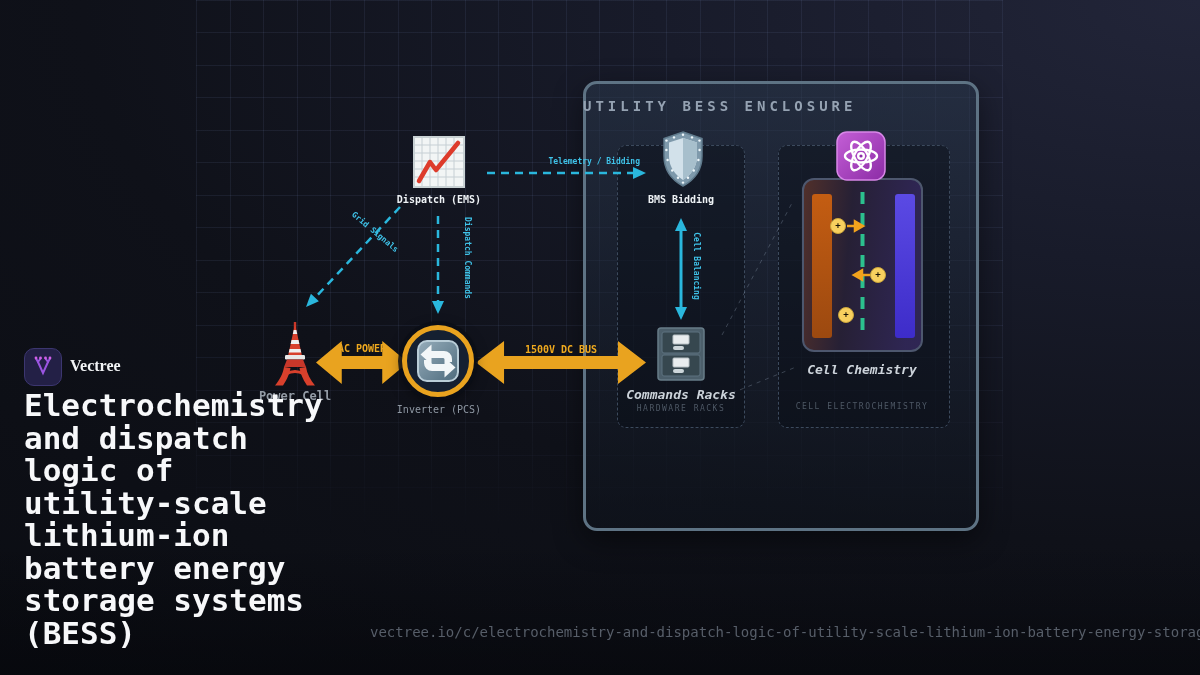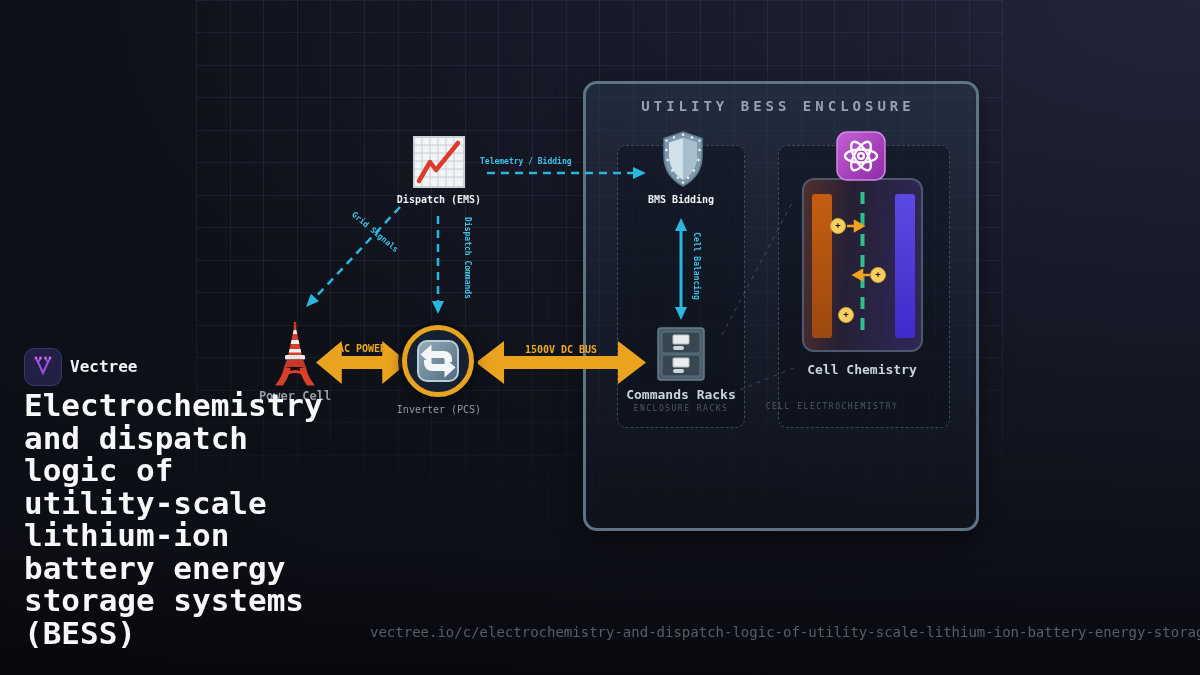--- a/index.html
+++ b/index.html
@@ -19,41 +19,41 @@
     mask-image:linear-gradient(to bottom,#000 0 55%,transparent 95%);
   }
   
   .enclosure{
     left:583px;top:81px;width:390px;height:444px;z-index:1;border-radius:14px;
     border:3px solid #5e7384;
     background:linear-gradient(180deg, rgba(42,56,76,0.55) 0%, rgba(28,38,54,0.5) 45%, rgba(14,19,28,0.55) 100%);
     box-shadow:0 10px 30px rgba(0,0,0,0.45);
   }
   .enclosure-title{
-    left:583px;top:98px;width:390px;z-index:4;text-align:center;
+    left:583px;top:98px;width:390px;z-index:4;text-align:left;
     color:#95a2b2;font-size:14px;font-weight:bold;letter-spacing:4px;
   }
   .panel{
     z-index:1;border:1.5px dashed #3c4a5d;border-radius:9px;
     background:rgba(9,14,23,0.45);
   }
   .panel-bms{left:617px;top:145px;width:126px;height:281px;}
   .panel-chem{left:778px;top:145px;width:170px;height:281px;}
   
   .connectors{left:0;top:0;z-index:2;}
   
   .icon-box{z-index:3;}
   
   .lbl{z-index:4;}
   .node-label{color:#eef2f5;font-weight:bold;font-size:10px;text-align:center;}
   .dim-label{color:#8f98a3;font-size:10px;text-align:center;}
   .edge-label{color:#3fc2e8;font-size:8px;font-weight:bold;white-space:nowrap;}
   .power-label{color:#efa91e;font-size:10px;font-weight:bold;white-space:nowrap;text-align:center;}
   .sub-label{color:#4e5865;font-size:8px;letter-spacing:1.5px;text-align:center;white-space:nowrap;}
-  .rack-label{color:#ccd3da;font-weight:bold;font-size:13px;text-align:center;white-space:nowrap;}
+  .rack-label{color:#ccd3da;font-weight:bold;font-size:13px;text-align:center;white-space:nowrap;font-style:italic;}
   .rot{transform:translate(-50%,-50%) rotate(90deg);transform-origin:center;}
   
   .inverter-circle{
     left:402px;top:325px;width:72px;height:72px;border-radius:50%;z-index:3;
     background:#152031;border:5px solid #e9a31f;box-sizing:border-box;
     box-shadow:0 0 0 4px rgba(10,14,22,0.85), 0 4px 14px rgba(0,0,0,0.5);
     display:flex;align-items:center;justify-content:center;
   }
   
   .dbl-arrow{z-index:3;background:#e9a31f;}
@@ -71,21 +71,21 @@
   .electrode-anode{left:8px;background:linear-gradient(180deg,#c45d12,#9c4910);}
   .electrode-cathode{left:91px;background:linear-gradient(180deg,#5b4ae4,#3d2cc9);}
   .ion{
     position:absolute;width:16px;height:16px;border-radius:50%;z-index:2;
     background:#f8d05e;border:1.5px solid #caa53b;box-sizing:border-box;
     color:#1a1408;font-size:9px;font-weight:bold;line-height:13px;text-align:center;
   }
   
   .brand-logo{left:24px;top:348px;width:36px;height:36px;border-radius:10px;z-index:6;
     background:#232046;border:1px solid #3c3670;display:flex;align-items:center;justify-content:center;}
-  .brand-name{left:70px;top:357px;color:#f2f4f6;font-size:16px;font-weight:bold;z-index:6;}
+  .brand-name{left:70px;top:357px;color:#f2f4f6;font-size:16px;font-weight:bold;z-index:6;font-family:Liberation Serif, serif;}
   .big-title{
     left:24px;top:389px;width:390px;z-index:6;color:#f7f8fa;
     font-size:31px;line-height:32.5px;font-weight:bold;white-space:pre-line;
   }
   .footer-url{left:370px;top:624px;width:900px;z-index:6;color:#575e69;font-size:14px;white-space:nowrap;}
   .bottom-fade{left:0;top:545px;width:1200px;height:130px;z-index:4;pointer-events:none;
     background:linear-gradient(to bottom, rgba(5,6,10,0) 0%, rgba(4,5,9,0.55) 100%);}
 </style>
 </head>
 <body>
@@ -173,21 +173,21 @@
           <path d="M15 12 h13 a8 8 0 0 1 8 8 v3 h-7 v-2.5 a2 2 0 0 0 -2 -1.5 h-12 z"></path>
           <polygon points="15.5,5.5 15.5,25.5 4.5,15.5"></polygon>
           <path d="M29 32 h-13 a8 8 0 0 1 -8 -8 v-3 h7 v2.5 a2 2 0 0 0 2 1.5 h12 z"></path>
           <polygon points="28.5,18.5 28.5,38.5 39.5,28.5"></polygon>
         </g>
       </svg>
     </span>
   </div>
   <div class="abs lbl dim-label" style="left:349px;top:404px;width:180px;">Inverter (PCS)</div>
 
-  <div class="abs lbl edge-label" style="left:480px;top:157px;width:160px;text-align:left;">Telemetry / Bidding</div>
+  <div class="abs lbl edge-label" style="left:480px;top:157px;width:160px;text-align:right;">Telemetry / Bidding</div>
   <div class="abs lbl edge-label" style="left:375px;top:232px;transform:translate(-50%,-50%) rotate(40deg);">Grid Signals</div>
   <div class="abs lbl edge-label rot" style="left:467px;top:258px;">Dispatch Commands</div>
   <div class="abs lbl edge-label rot" style="left:696px;top:266px;">Cell Balancing</div>
 
   <div class="abs enclosure-title">UTILITY BESS ENCLOSURE</div>
 
   <div class="abs icon-box" style="left:659px;top:130px;">
     <svg width="48" height="58" viewBox="0 0 48 58">
       <path d="M24 2 L43 8.5 V26 C43 41 35 50 24 56 C13 50 5 41 5 26 V8.5 Z" fill="#7e99ab" stroke="#5f7a8c" stroke-width="1.5"></path>
       <path d="M24 8 L38 12.5 V26 C38 37.5 31.5 45 24 50 C16.5 45 10 37.5 10 26 V12.5 Z" fill="#d2e1ea"></path>
@@ -217,21 +217,21 @@
       <rect x="3" y="2" width="46" height="52" rx="3" fill="#4c5f6b" stroke="#677c88" stroke-width="1.5"></rect>
       <rect x="7" y="6" width="38" height="21" rx="2" fill="#36474f" stroke="#5d7280"></rect>
       <rect x="7" y="29" width="38" height="21" rx="2" fill="#36474f" stroke="#5d7280"></rect>
       <rect x="18" y="9" width="16" height="9" rx="1" fill="#e9edef" stroke="#b9c2c6"></rect>
       <rect x="18" y="20" width="11" height="4" rx="2" fill="#cdd6da"></rect>
       <rect x="18" y="32" width="16" height="9" rx="1" fill="#e9edef" stroke="#b9c2c6"></rect>
       <rect x="18" y="43" width="11" height="4" rx="2" fill="#cdd6da"></rect>
     </svg>
   </div>
   <div class="abs lbl rack-label" style="left:601px;top:387px;width:160px;">Commands Racks</div>
-  <div class="abs lbl sub-label" style="left:601px;top:404px;width:160px;">ENCLOSURE RACKS</div>
+  <div class="abs lbl sub-label" style="left:601px;top:404px;width:160px;">HARDWARE RACKS</div>
 
   <div class="abs battery">
     <div class="electrode electrode-anode"></div>
     <div class="electrode electrode-cathode"></div>
     <svg class="abs" style="left:0;top:0;" width="117" height="170" viewBox="0 0 117 170">
       <line x1="58.5" y1="12" x2="58.5" y2="158" stroke="#2cc08e" stroke-width="4" stroke-dasharray="12 9"></line>
       <g stroke="#f2a31d" stroke-width="2.5" fill="#f2a31d">
         <line x1="43" y1="46" x2="52" y2="46"></line>
           <polygon points="59,46 51,41.5 51,50.5"></polygon>
         <line x1="66" y1="95" x2="57" y2="95"></line>
@@ -254,21 +254,21 @@
       <g stroke="#ffffff" stroke-width="2.4" fill="none">
         <ellipse cx="25" cy="25" rx="16" ry="6.5"></ellipse>
         <ellipse cx="25" cy="25" rx="16" ry="6.5" transform="rotate(60 25 25)"></ellipse>
         <ellipse cx="25" cy="25" rx="16" ry="6.5" transform="rotate(120 25 25)"></ellipse>
       </g>
       <circle cx="25" cy="25" r="4" fill="#ffffff"></circle>
       <circle cx="25" cy="25" r="1.6" fill="#8c2ca6"></circle>
     </svg>
   </div>
   <div class="abs lbl rack-label" style="left:782px;top:362px;width:160px;">Cell Chemistry</div>
-  <div class="abs lbl sub-label" style="left:752px;top:402px;width:160px;">CELL ELECTROCHEMISTRY</div>
+  <div class="abs lbl sub-label" style="left:782px;top:402px;width:160px;">CELL ELECTROCHEMISTRY</div>
 
   <div class="abs bottom-fade"></div>
 
   <div class="abs brand-logo">
     <span style="display:flex;">
       <svg width="26" height="26" viewBox="0 0 26 26">
         <g stroke="#9a55e0" stroke-width="2" stroke-linecap="round" fill="none">
           <path d="M8 8 L13 19 L18 8"></path>
           <path d="M8 8 L6 4.5 M8 8 L10.5 4.5"></path>
           <path d="M18 8 L15.5 4.5 M18 8 L20 4.5"></path>

